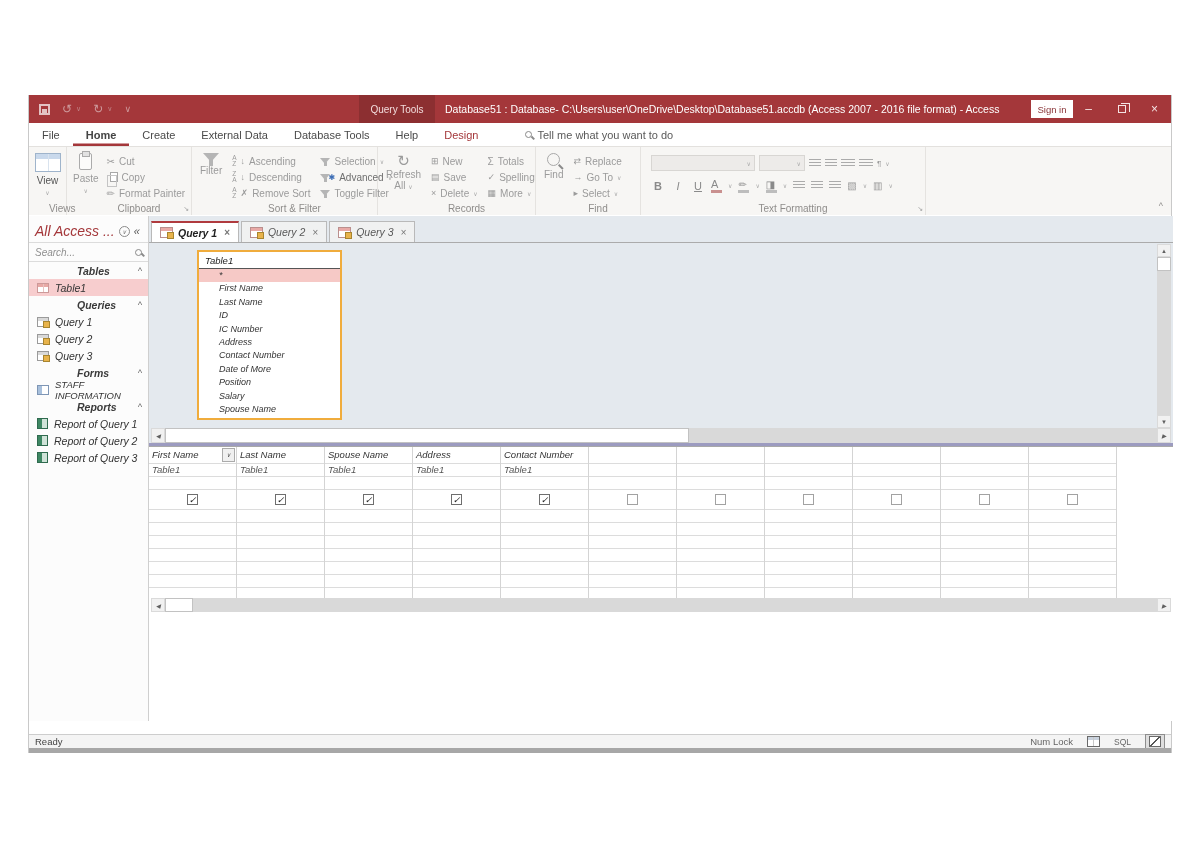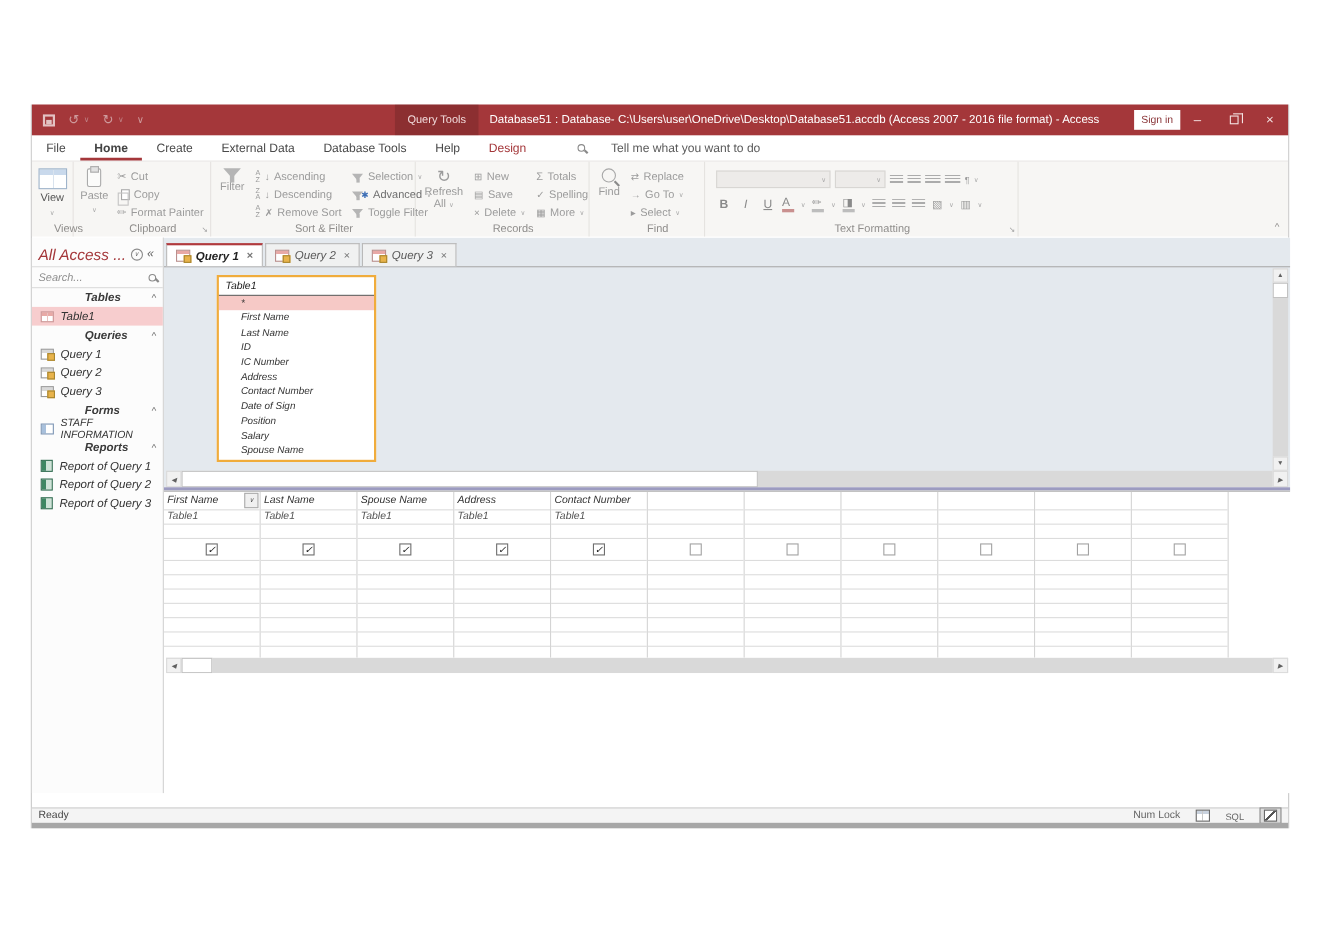--- a/index.html
+++ b/index.html
@@ -23,21 +23,21 @@
   .winbtns { position:absolute; right:0; top:0; height:28px; display:flex; }
   .winbtn { width:33px; height:28px; display:flex; align-items:center; justify-content:center; color:#F4E3E3; font-size:12px; }
   .restore-ic { width:8px; height:8px; border:1px solid #F4E3E3; position:relative; background:transparent; }
   .restore-ic::before { content:""; position:absolute; left:2px; top:-3px; width:8px; height:8px; border:1px solid #F4E3E3; border-left:none; border-bottom:none; }
 
   
   .ribtabs { height:24px; background:#fff; border-bottom:1px solid #E3E1DE; display:flex; align-items:stretch; font-size:11px; color:#4A4A4A; }
   .ribtab { padding:0 13px; display:flex; align-items:center; }
   .ribtab.active { color:#444; box-shadow: inset 0 -2.5px 0 #A4373A; font-weight:bold; }
   .ribtab.contextual { color:#A4373A; }
-  .tellme { margin-left:34px; display:flex; align-items:center; gap:23px; color:#5A5A5A; }
+  .tellme { margin-left:34px; display:flex; align-items:center; gap:5px; color:#5A5A5A; }
 
   
   .ribbon { position:relative; height:68px; background:#F7F6F4; display:flex; color:#9B9B9B; font-size:10px; }
   .rgroup { position:relative; height:100%; border-right:1px solid #E5E3E0; }
   .rgroup-label { position:absolute; bottom:1px; left:0; right:0; text-align:center; font-size:10px; color:#8F8D8B;margin-left:20px; }
   .launcher { position:absolute; right:2px; bottom:2px; font-size:7px; color:#A0A0A0; }
   .bigbtn { display:flex; flex-direction:column; align-items:center; gap:3px; padding-top:6px; }
   .smallrow { display:flex; align-items:center; gap:4px; height:16px; white-space:nowrap; }
   .caret { font-size:6px; color:#ABABAB; }
   .mag { width:7px; height:7px; border:1.5px solid #8A8A8A; border-radius:50%; position:relative; display:inline-block; }
@@ -463,21 +463,21 @@
 
         <div class="fieldlist">
           <div class="fl-title">Table1</div>
           <div class="fl-row star">*</div>
           <div class="fl-row">First Name</div>
           <div class="fl-row">Last Name</div>
           <div class="fl-row">ID</div>
           <div class="fl-row">IC Number</div>
           <div class="fl-row">Address</div>
           <div class="fl-row">Contact Number</div>
-          <div class="fl-row">Date of Sign</div>
+          <div class="fl-row">Date of More</div>
           <div class="fl-row">Position</div>
           <div class="fl-row">Salary</div>
           <div class="fl-row">Spouse Name</div>
         </div>
 
         <div class="vscroll">
           <div class="sbtn">▲</div>
           <div class="vthumb"></div>
           <div class="vtrack"></div>
           <div class="sbtn">▼</div>

